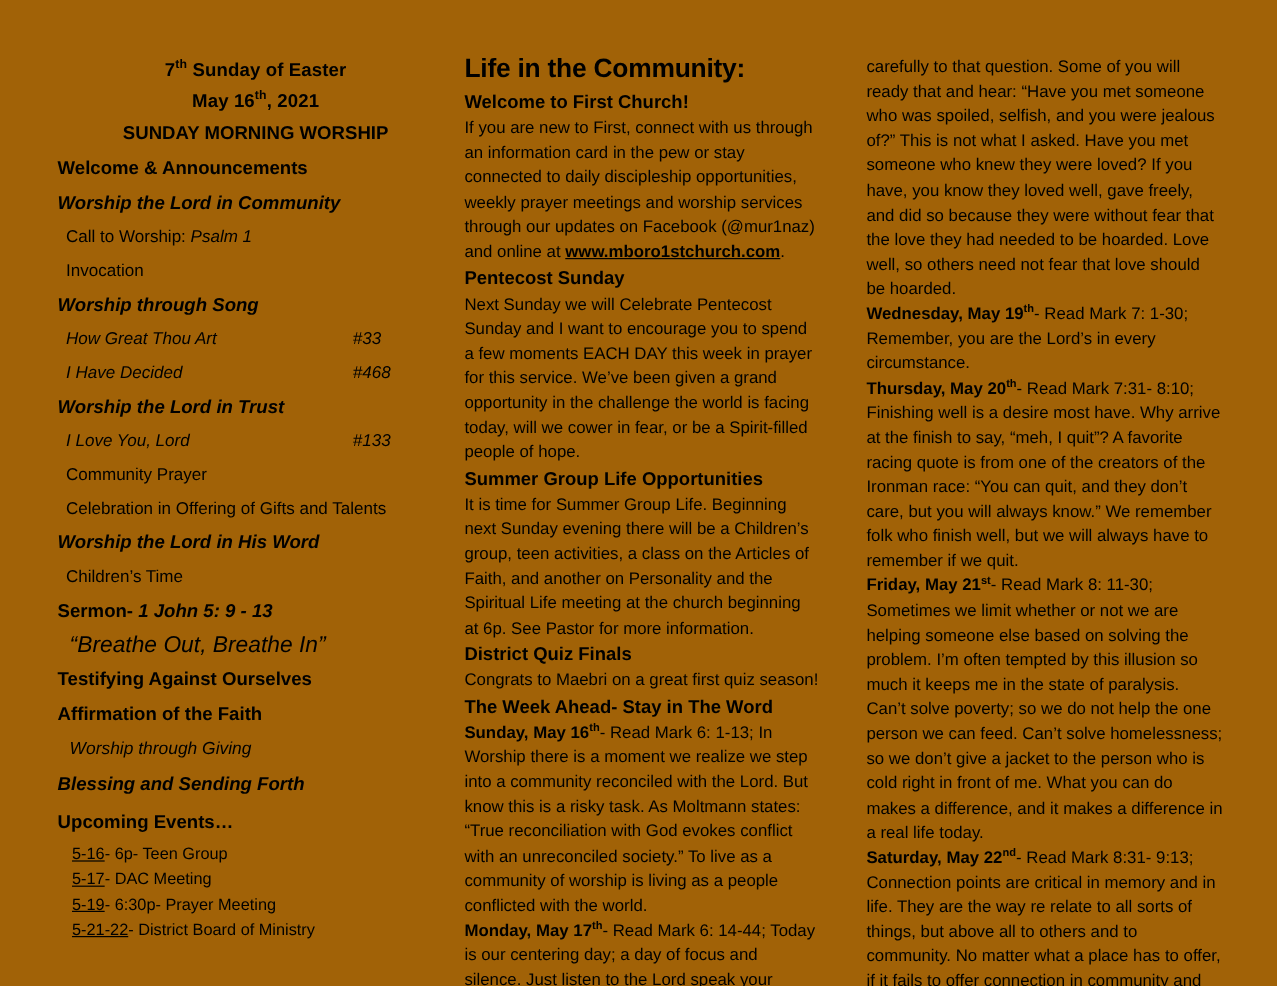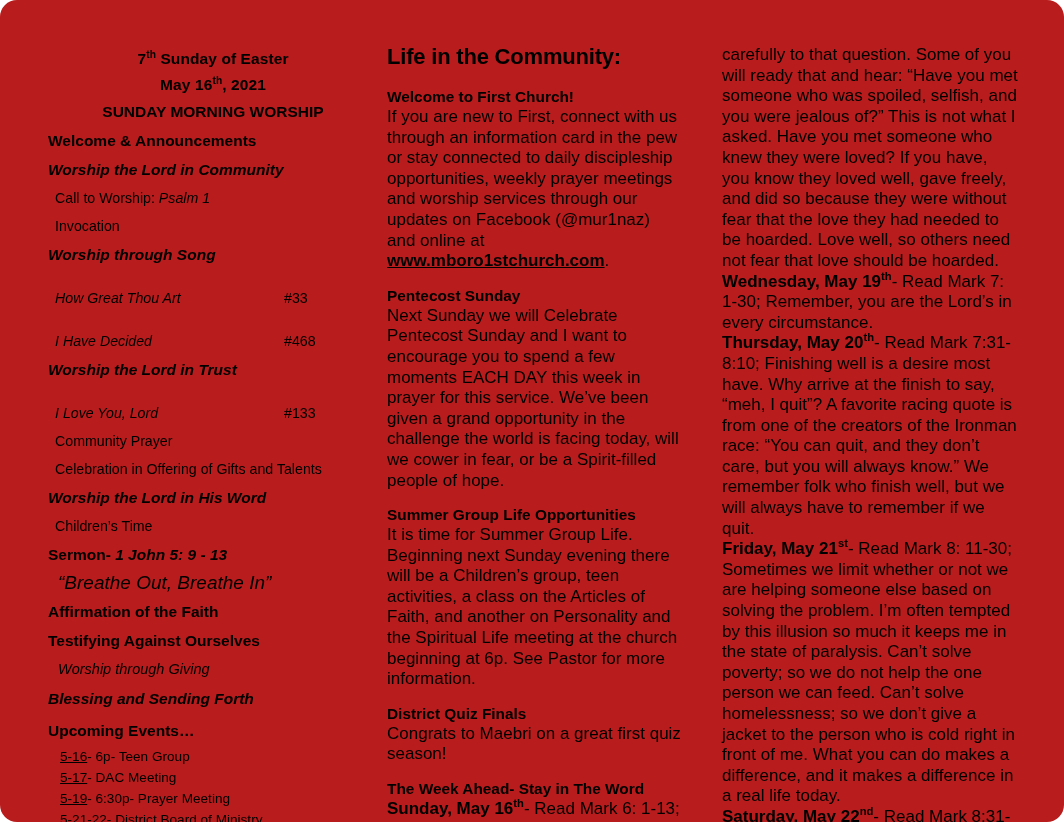--- a/index.html
+++ b/index.html
@@ -11,22 +11,21 @@
     width: 1064px;
     height: 822px;
     font-family: "Liberation Sans", sans-serif;
     color: #000000;
     position: relative;
     overflow: hidden;
   }
   .page {
     position: absolute;
     inset: 0;
-    background: #b91c1c;
-    border-radius: 17px;
+    background: #a16207;
   }
 
   
   .col {
     position: absolute;
     top: 0;
   }
   .col-left   { left: 48px;  width: 330px; }
   .col-mid    { left: 387px; width: 295px; }
   .col-right  { left: 722px; width: 297px; }
@@ -58,26 +57,26 @@
     line-height: 28px;
     padding-left: 7px;
     white-space: nowrap;
   }
   .ord-row {
     position: relative;
     font-size: 14.2px;
     line-height: 28px;
     padding-left: 7px;
     white-space: nowrap;
-    margin-top: 15px;
   }
   .ord-row .song { font-style: italic; }
   .ord-row .num {
     position: absolute;
-    left: 236px;
+    left: 246px;
+    font-style: italic;
   }
   .ord-sermon {
     font-weight: bold;
     font-size: 15.5px;
     line-height: 29px;
     white-space: nowrap;
   }
   .ord-sermon .ref { font-style: italic; }
   .ord-quote {
     font-style: italic;
@@ -110,24 +109,24 @@
     font-weight: bold;
     font-size: 22px;
     line-height: 32px;
     margin-top: 41px;
     letter-spacing: -.2px;
   }
   .nl-head {
     font-weight: bold;
     font-size: 15.4px;
     line-height: 21px;
-    margin-top: 13px;
+    margin-top: 2px;
   }
   .nl-body {
-    font-size: 17px;
+    font-size: 14px;
     line-height: 20.6px;
     text-align: left;
   }
   .nl-body .lnk {
     font-weight: bold;
     text-decoration: underline;
   }
   .nl-body b { font-weight: bold; }
   sup { font-size: 66%; vertical-align: super; line-height: 0; }
 
@@ -178,22 +177,22 @@
 
     <div class="ord-head ital">Worship the Lord in His Word</div>
 
     <div class="ord-item">Children’s Time</div>
 
 
     <div class="ord-sermon"><span>Sermon- </span><span class="ref">1 John 5: 9 - 13</span></div>
 
     <div class="ord-quote">“Breathe Out, Breathe In”</div>
 
+    <div class="ord-head">Testifying Against Ourselves</div>
     <div class="ord-head">Affirmation of the Faith</div>
-    <div class="ord-head">Testifying Against Ourselves</div>
 
     <div class="ord-sub">Worship through Giving</div>
 
     <div class="ord-head ital">Blessing and Sending Forth</div>
 
     <div class="events-head">Upcoming Events…</div>
 
     <div class="event-row"><span class="date">5-16</span><span>- 6p- Teen Group</span></div>
     <div class="event-row"><span class="date">5-17</span><span>- DAC Meeting</span></div>
     <div class="event-row"><span class="date">5-19</span><span>- 6:30p- Prayer Meeting</span></div>

